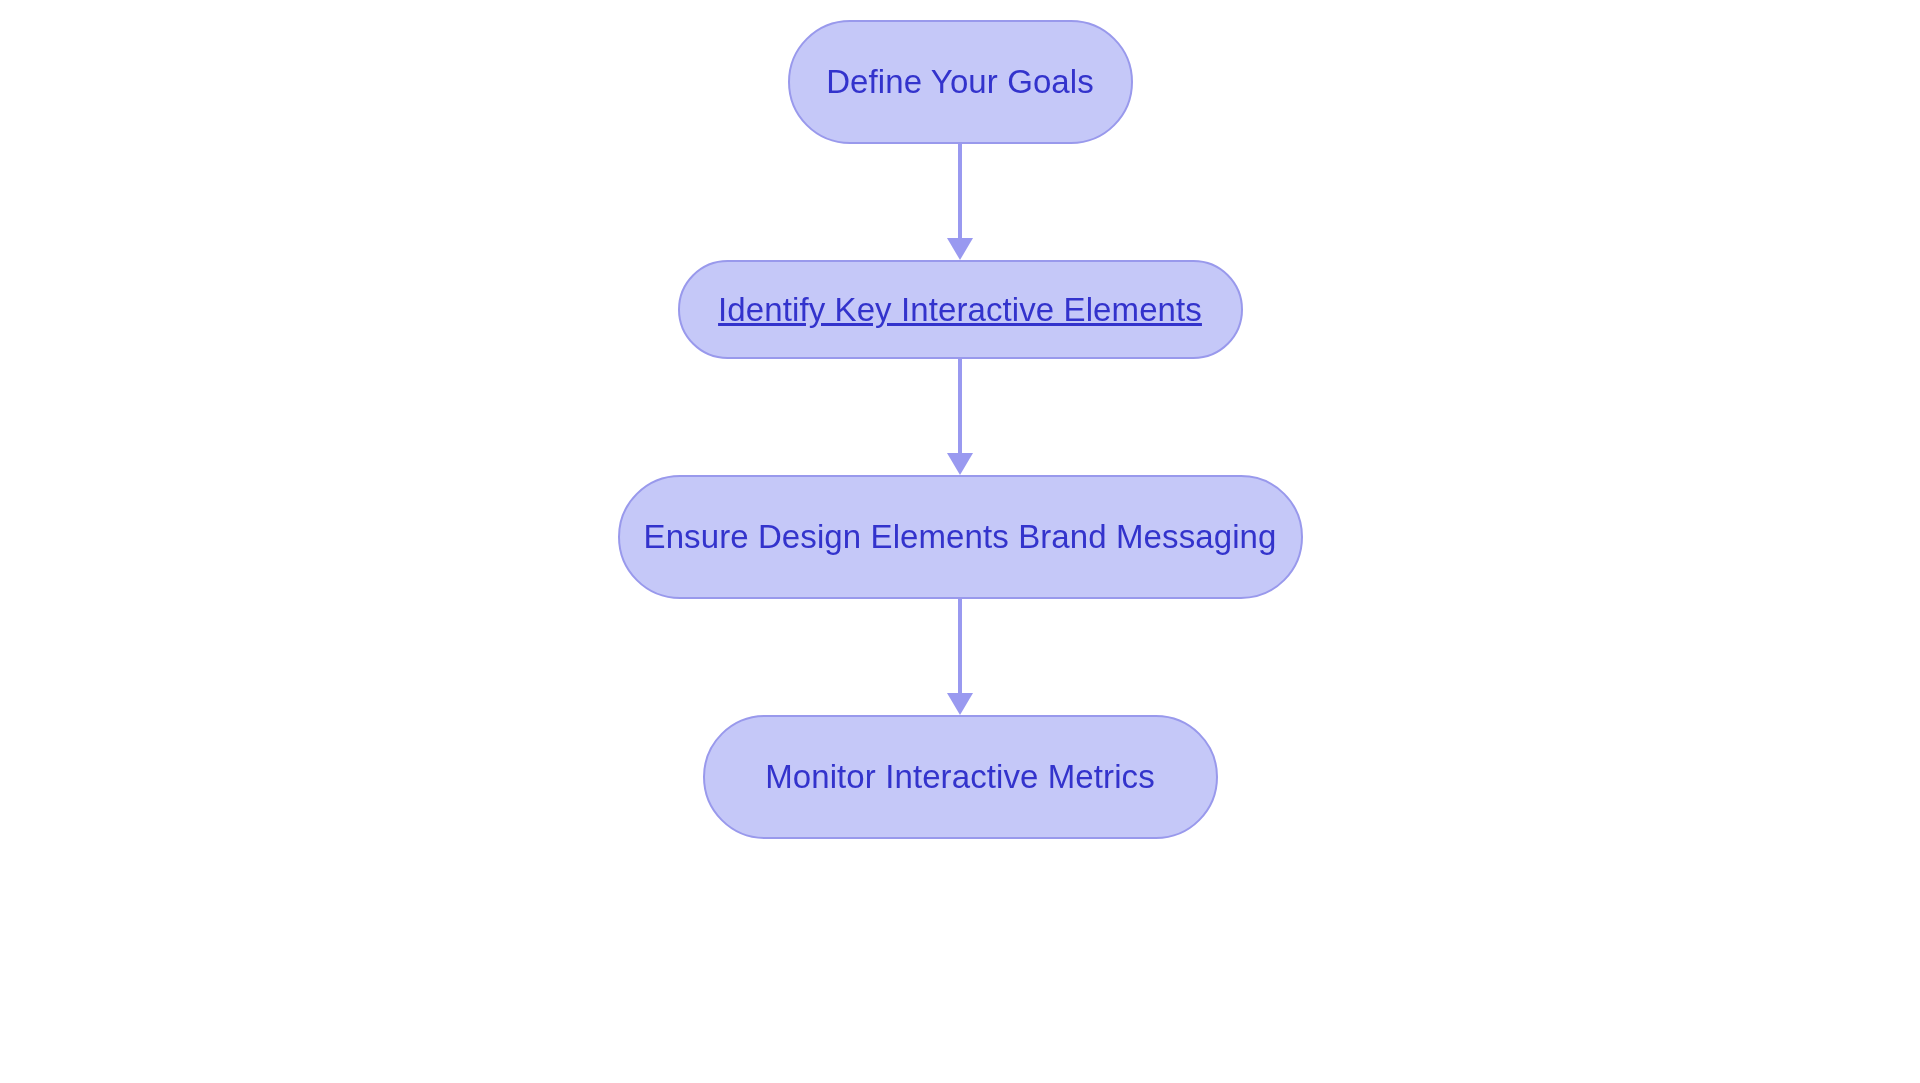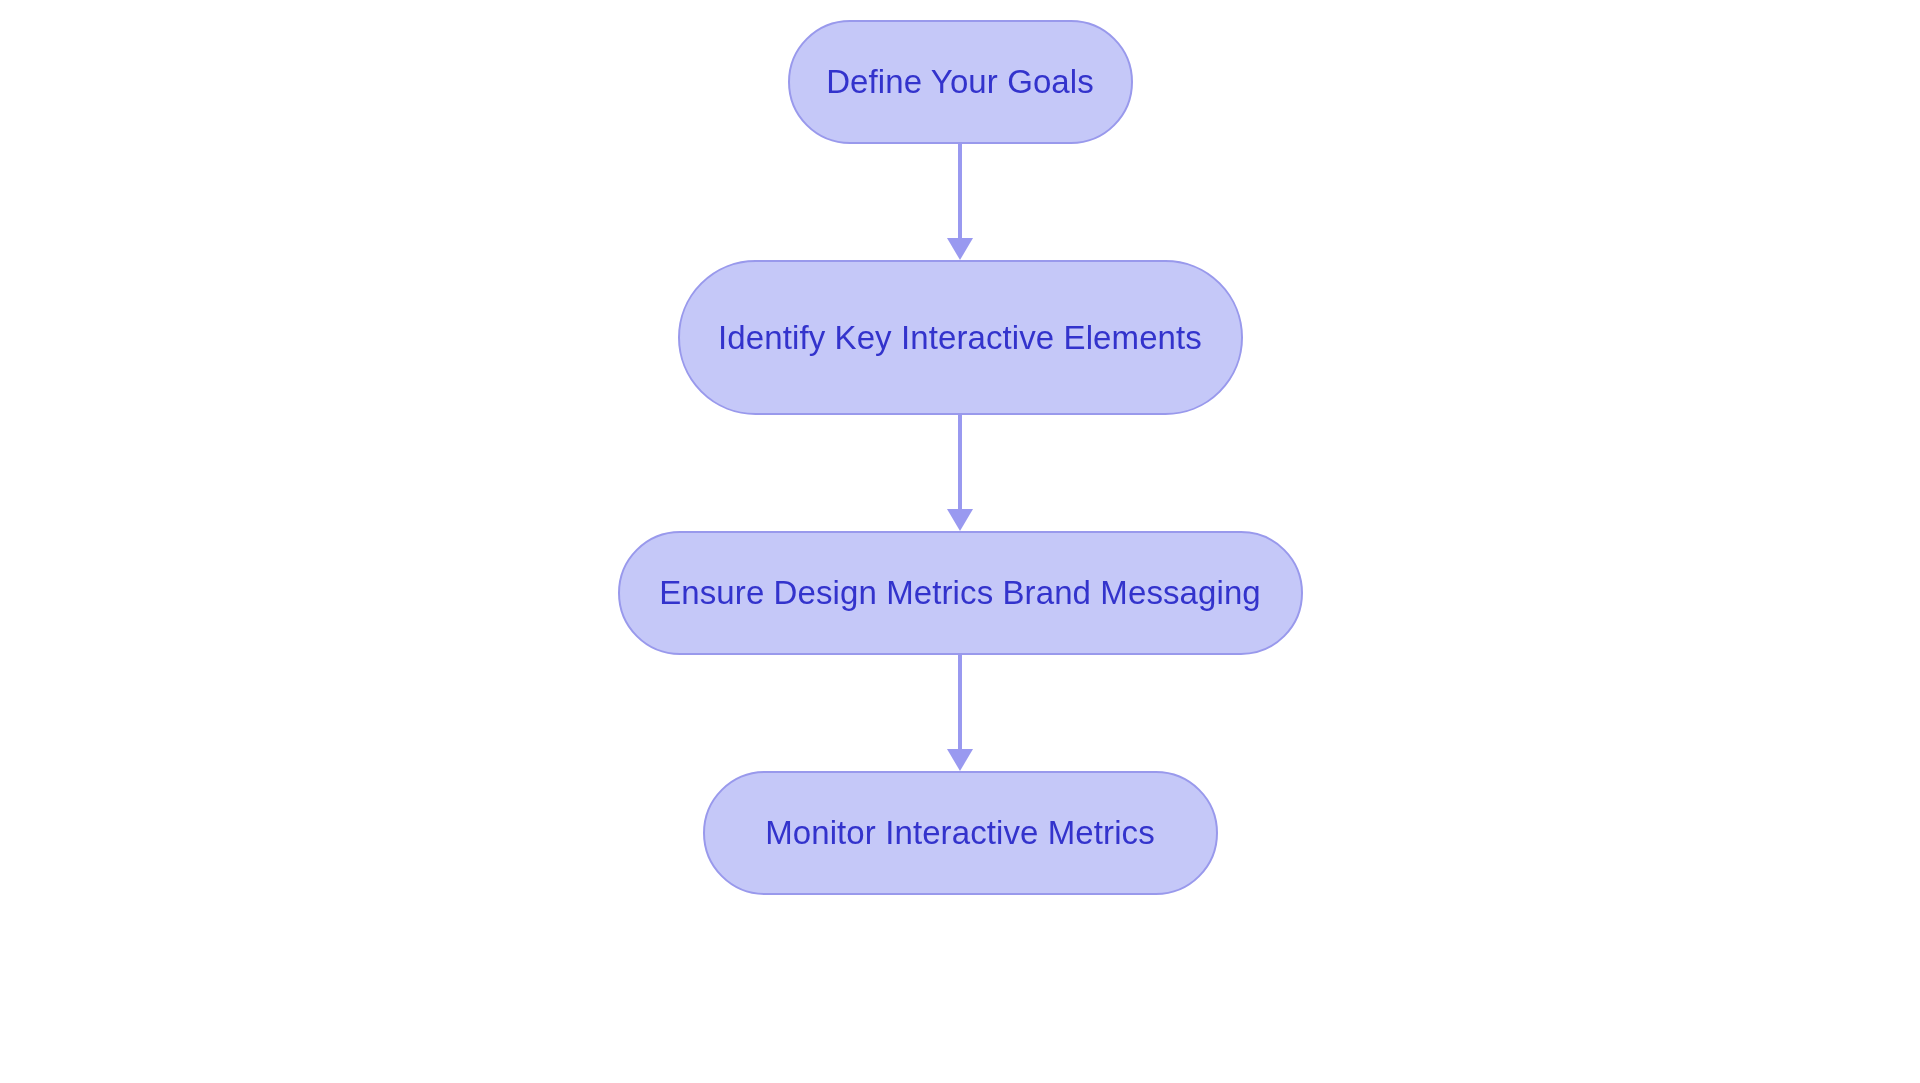--- a/index.html
+++ b/index.html
@@ -89,31 +89,31 @@
 
     <div class="node" style="margin-top:16px; width:345px; height:124px;">
       <span class="node-label">Define Your Goals</span>
     </div>
 
     <div class="connector" style="height:116px;">
       <div class="connector-line"></div>
       <div class="connector-head"></div>
     </div>
 
-    <div class="node" style="width:565px; height:155px;">
+    <div class="node" style="width:565px; height:99px;text-decoration:underline;">
       <span class="node-label">Identify Key Interactive Elements</span>
     </div>
 
     <div class="connector" style="height:116px;">
       <div class="connector-line"></div>
       <div class="connector-head"></div>
     </div>
 
     <div class="node" style="width:685px; height:124px;">
-      <span class="node-label">Ensure Design Metrics Brand Messaging</span>
+      <span class="node-label">Ensure Design Elements Brand Messaging</span>
     </div>
 
     <div class="connector" style="height:116px;">
       <div class="connector-line"></div>
       <div class="connector-head"></div>
     </div>
 
     <div class="node" style="width:515px; height:124px;">
       <span class="node-label">Monitor Interactive Metrics</span>
     </div>

